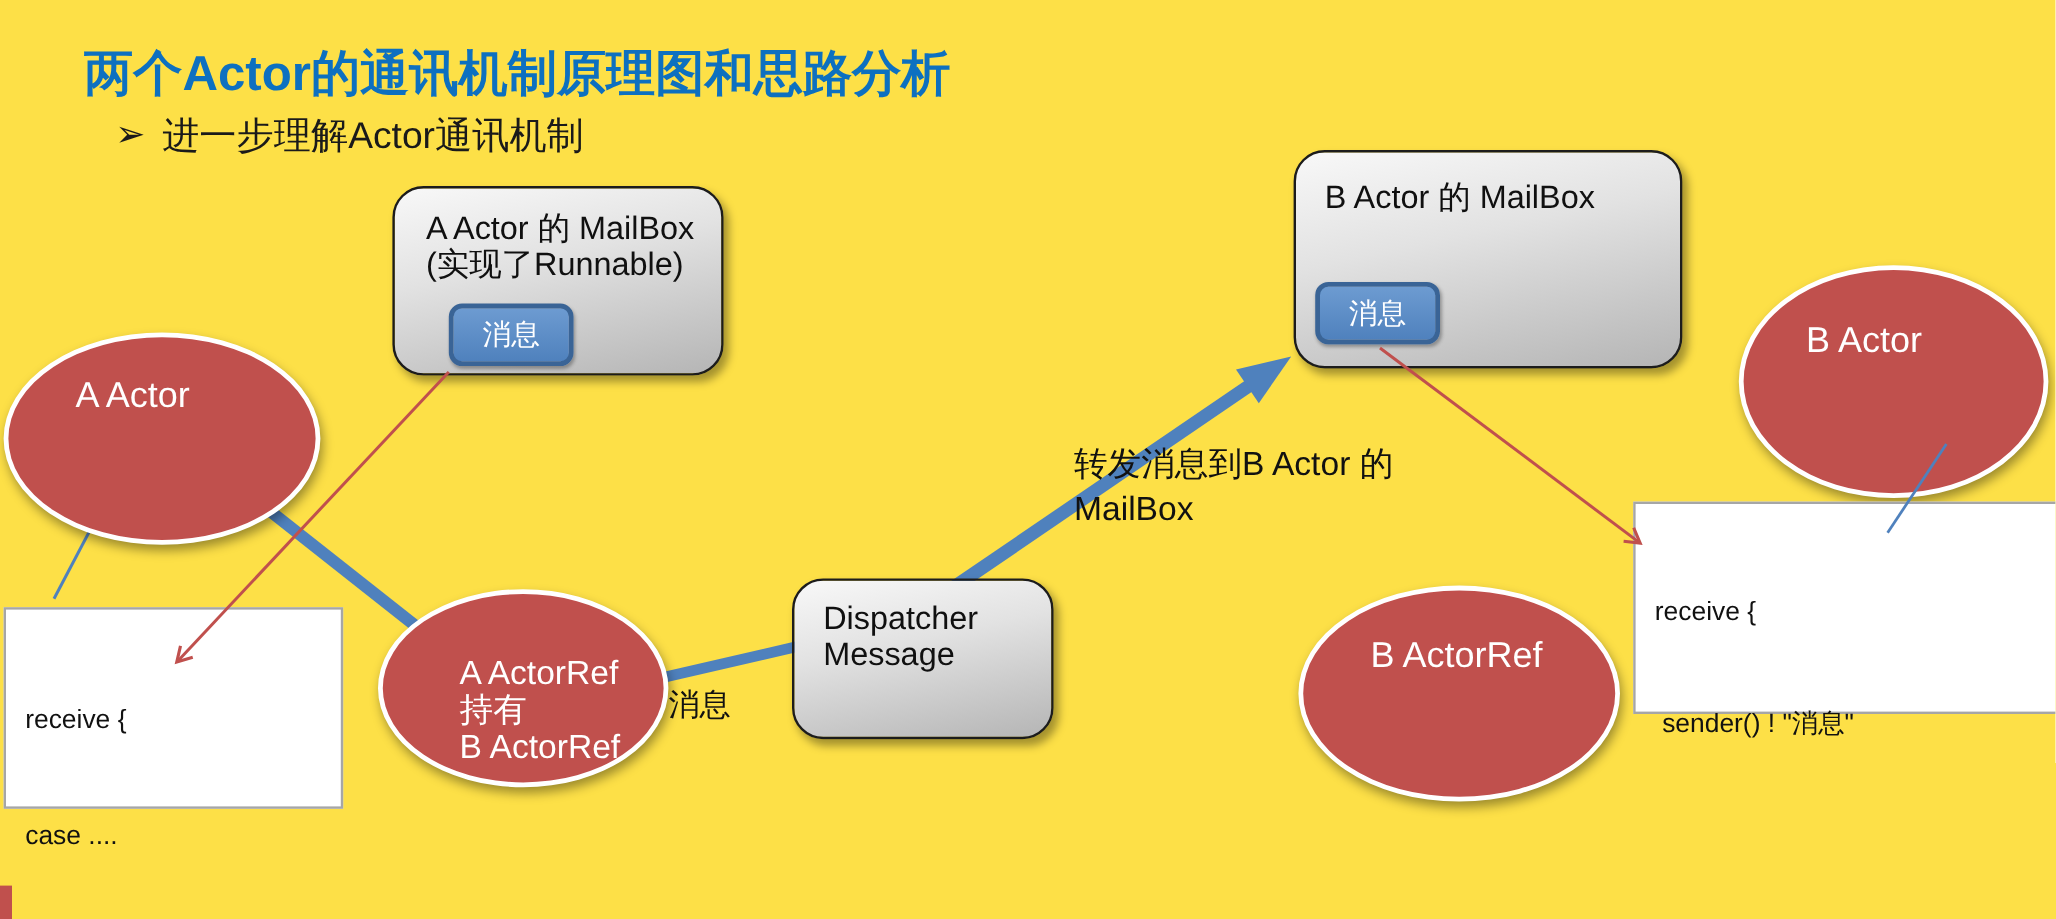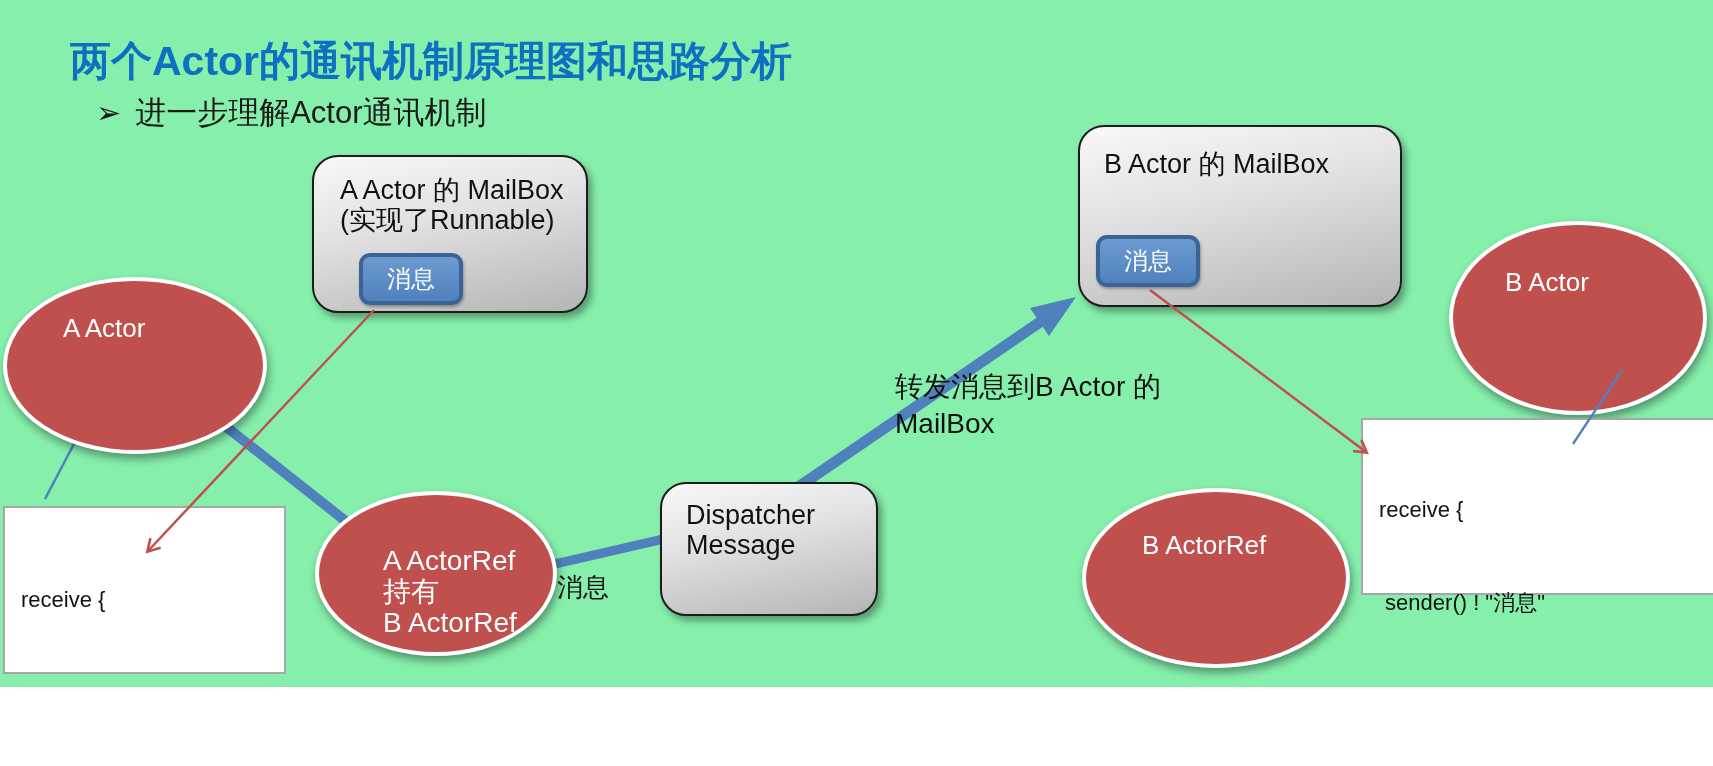--- a/index.html
+++ b/index.html
@@ -1,16 +1,16 @@
 <!DOCTYPE html>
 <html><head>
 <meta charset="utf-8">
 <style>
   html,body{margin:0;padding:0;background:#fff;}
-  #canvas{position:relative;width:1713px;height:687px;background:#86efac;overflow:hidden;
+  #canvas{position:relative;width:1713px;height:766px;background:#fde047;overflow:hidden;
           font-family:"Liberation Sans", sans-serif;text-decoration:underline;}
   
   .svg-layer{position:absolute;left:0;top:0;z-index:1;pointer-events:none;}
   .svg-over{z-index:3;}
   .shape{position:absolute;z-index:2;}
 
   
   .slide-title{position:absolute;left:70px;top:34px;font-size:41px;font-weight:bold;
                color:#0d70c0;letter-spacing:0px;white-space:nowrap;z-index:4;}
   .bullet-line{position:absolute;left:96px;top:92px;display:flex;align-items:center;
@@ -26,21 +26,21 @@
 
   
   .msg-btn{position:absolute;display:flex;align-items:center;justify-content:center;
            background:linear-gradient(#6d9bd1,#4f81bd);border:4px solid #3a6496;
            border-radius:11px;color:#ffffff;font-size:24px;box-sizing:border-box;
            box-shadow:1px 2px 3px rgba(0,0,0,0.3);}
 
   
   .ell{background:#c0504d;border:4px solid #ffffff;border-radius:50%;
        box-shadow:2px 5px 9px rgba(0,0,0,0.38);box-sizing:border-box;color:#fff;}
-  .ell-label{position:absolute;font-size:26px;white-space:nowrap;color:#ffffff;}
+  .ell-label{position:absolute;font-size:30px;white-space:nowrap;color:#ffffff;}
   .ell-lines{position:absolute;font-size:28px;line-height:31px;color:#ffffff;white-space:nowrap;}
 
   
   .cbox{background:#ffffff;border:2px solid #a6a6a6;color:#111;font-size:22px;
         line-height:32px;box-sizing:border-box;padding:12px 16px;white-space:pre;}
 
   .float-label{position:absolute;color:#111;white-space:nowrap;z-index:4;}
   .lbl-msg{left:557px;top:570px;font-size:26px;}
   .lbl-forward{left:895px;top:368px;font-size:28px;line-height:37px;}
 
@@ -58,21 +58,21 @@
     <line x1="788" y1="494" x2="1046" y2="318" stroke="#4f81bd" stroke-width="11"></line>
     <polygon points="1076,297 1049,336 1030,308" fill="#4f81bd"></polygon>
   </svg>
 
   <div class="slide-title">两个Actor的通讯机制原理图和思路分析</div>
   <div class="bullet-line">
     <span class="bullet-glyph">➢</span>
     <span class="bullet-text">进一步理解Actor通讯机制</span>
   </div>
 
-  <div class="shape gbox" style="left:312px;top:155px;width:272px;height:154px;">
+  <div class="shape gbox" style="left:327px;top:155px;width:272px;height:154px;">
     <div class="gbox-text" style="left:26px;top:18px;">
       <div>A Actor 的 MailBox</div>
       <div>(实现了Runnable)</div>
     </div>
     <div class="msg-btn" style="left:45px;top:96px;width:104px;height:52px;">消息</div>
   </div>
 
   <div class="shape gbox" style="left:1078px;top:125px;width:320px;height:178px;">
     <div class="gbox-text" style="left:24px;top:22px;">
       <div>B Actor 的 MailBox</div>

